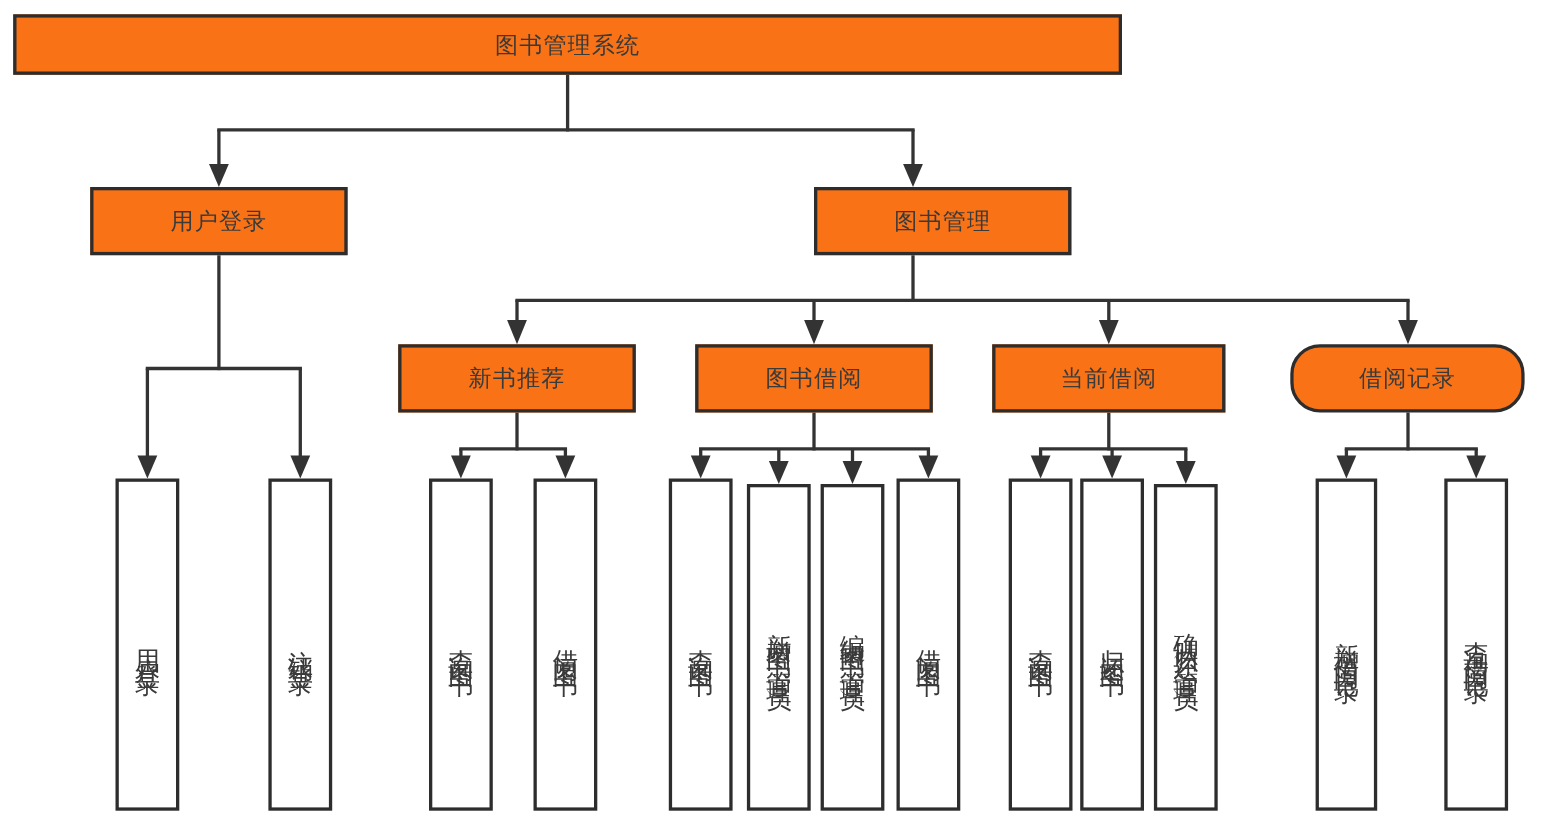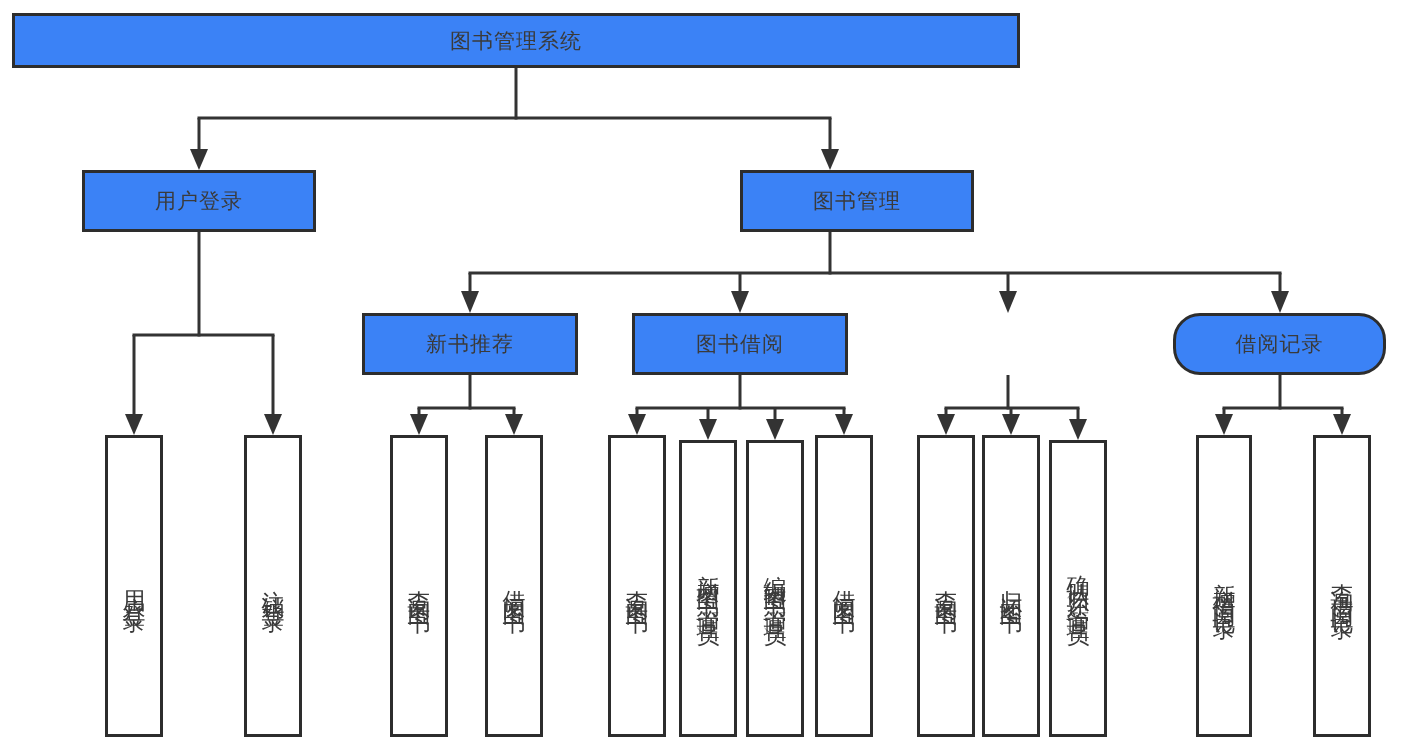--- a/index.html
+++ b/index.html
@@ -11,21 +11,21 @@
     color:#3a3a3a;
     overflow:hidden;
   }
   svg.connectors{position:absolute;left:0;top:0;width:1405px;height:747px;}
   svg.connectors line{stroke:#333333;stroke-width:3;}
   svg.connectors polygon{fill:#333333;}
   .box{
     position:absolute;
     box-sizing:border-box;
     border:3px solid #2d2d2d;
-    background:#3b82f6;
+    background:#f97316;
     display:flex;align-items:center;justify-content:center;
     font-size:21px;
     letter-spacing:1px;
     color:#3a3a3a;
   }
   .vbox{
     position:absolute;
     box-sizing:border-box;
     border:3px solid #2d2d2d;
     background:#ffffff;
@@ -150,20 +150,21 @@
       <line x1="1342" y1="408" x2="1342" y2="416"></line>
       <polygon points="1333,414 1351,414 1342,435"></polygon>
     </g>
   </svg>
 
   <div class="box" id="n-root">图书管理系统</div>
   <div class="box" id="n-user-login">用户登录</div>
   <div class="box" id="n-book-mgmt">图书管理</div>
   <div class="box" id="n-new-book-rec">新书推荐</div>
   <div class="box" id="n-book-borrow">图书借阅</div>
+  <div class="box" id="n-current-borrow">当前借阅</div>
   <div class="box" id="n-borrow-records">借阅记录</div>
 
   <div class="vbox" id="l-user-login">
       <span>用户登录</span>
     </div>
   <div class="vbox" id="l-logout">
       <span>注销登录</span>
     </div>
   <div class="vbox" id="l-query-books-rec">
       <span>查询图书</span>

